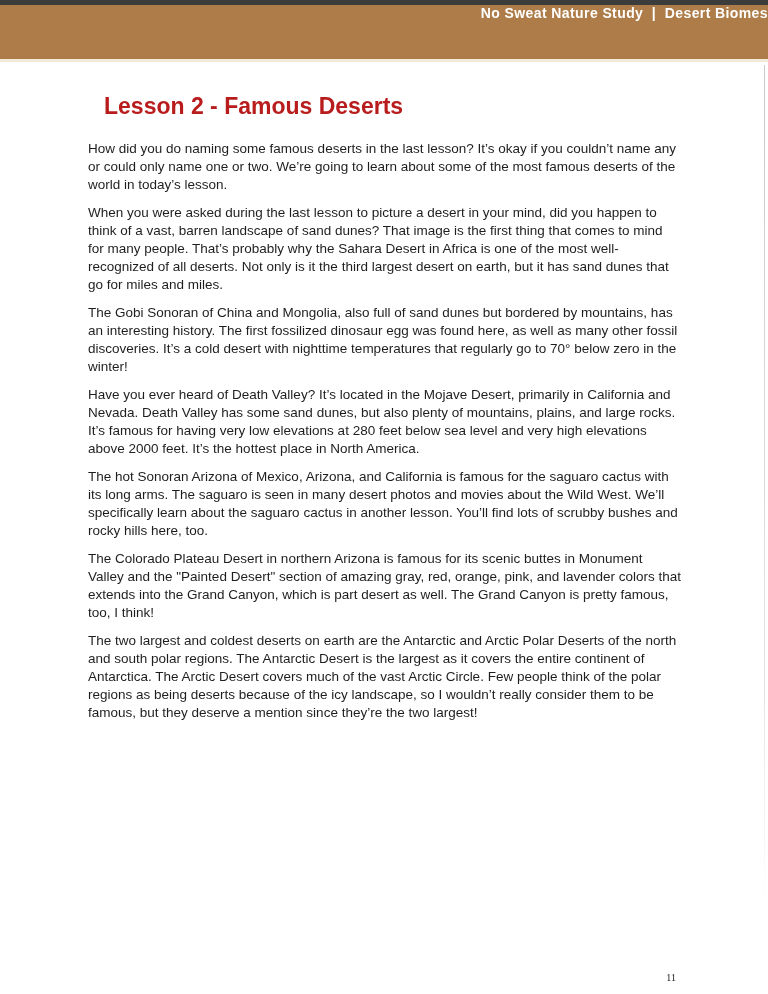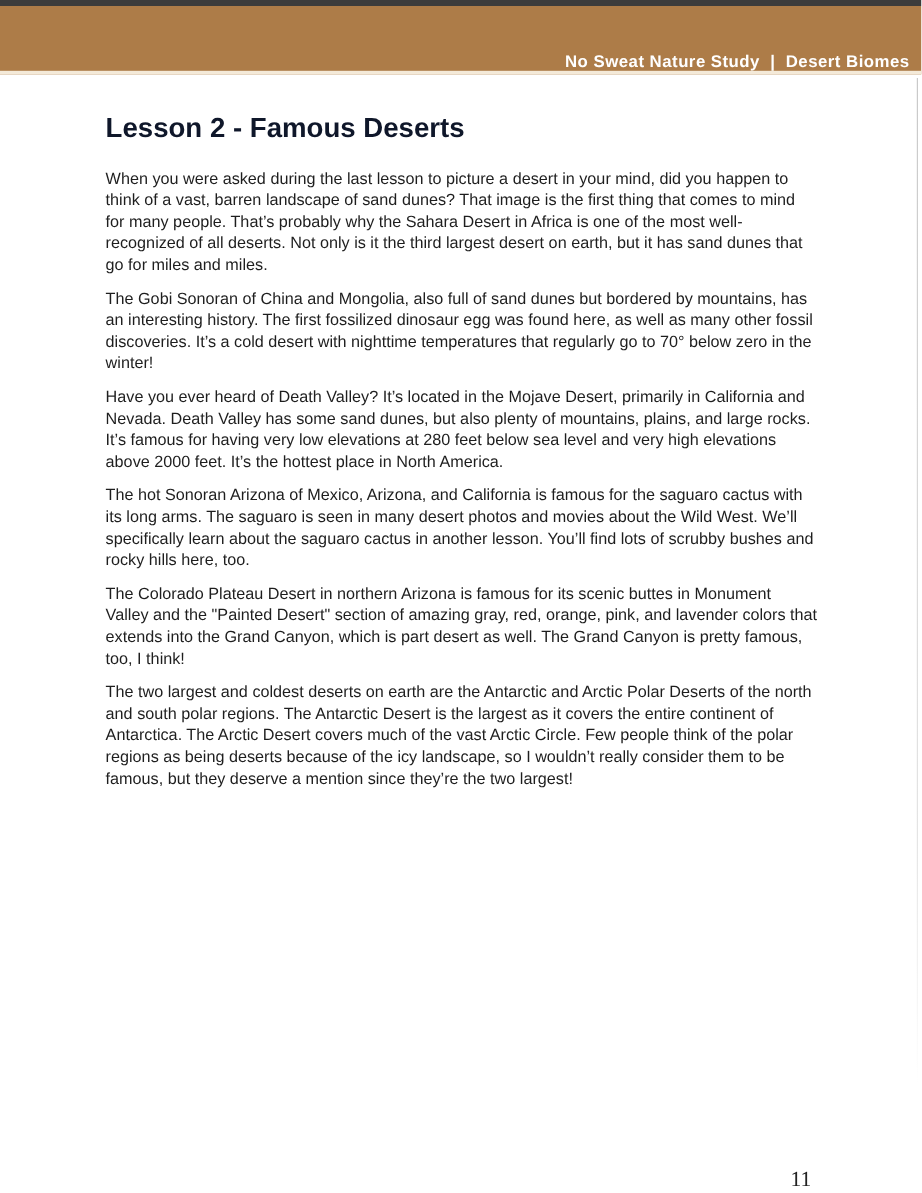--- a/index.html
+++ b/index.html
@@ -18,23 +18,22 @@
     background: var(--top-strip, #3c3c3c);
   }
   .header-bar {
     position: absolute;
     top: 5px; left: 0;
     width: 768px; height: 57px;
     box-sizing: border-box;
     background: var(--header-bar, #ad7c48);
     border-bottom: 3px solid var(--header-underline, #f4ead9);
     display: flex;
-    align-items: flex-end;
+    align-items: flex-start;
     justify-content: flex-end;
-    padding-right: 10px;
   }
   .header-text {
     color: var(--header-text, #ffffff);
     font-weight: bold;
     font-size: 14px;
     letter-spacing: 0.4px;
     white-space: pre;
   }
   .right-edge-line {
     position: absolute;
@@ -44,50 +43,51 @@
   }
   .content {
     position: absolute;
     left: 88px; top: 93px;
     width: 593px;
     color: var(--body-text, #1e1e1e);
   }
   .title {
     font-size: 23px;
     font-weight: bold;
-    color: #0f172a;
-    margin: 0 0 20px 0;
+    color: #b91c1c;
+    margin: 0 0 20px 16px;
     line-height: 27px;
   }
   .para {
     font-size: 13.5px;
     line-height: 18px;
     margin: 0 0 10px 0;
   }
   .para strong { font-weight: normal; }
   .page-number {
     position: absolute;
     right: 92px; top: 972px;
-    font-size: 18px;
+    font-size: 10px;
     color: #222222;
     font-family: Liberation Serif, serif;
   }
 </style>
 </head>
 <body>
 
 <div class="page">
   <div class="top-strip"></div>
   <div class="header-bar">
     <span class="header-text">No Sweat Nature Study  |  Desert Biomes</span>
   </div>
   <div class="right-edge-line"></div>
   <div class="content">
     <h1 class="title">Lesson 2 - Famous Deserts</h1>
     <div id="paragraphs">
+        <p class="para"><span>How did you do naming some famous deserts in the last lesson? It’s okay if you couldn’t name any or could only name one or two. We’re going to learn about some of the most famous deserts of the world in today’s lesson.</span></p>
         <p class="para"><span>When you were asked during the last lesson to picture a desert in your mind, did you happen to think of a vast, barren landscape of sand dunes? That image is the first thing that comes to mind for many people. That’s probably why the </span><strong>Sahara Desert</strong><span> in Africa is one of the most well-recognized of all deserts. Not only is it the third largest desert on earth, but it has sand dunes that go for miles and miles.</span></p>
         <p class="para"><span>The </span><strong>Gobi Sonoran</strong><span> of China and Mongolia, also full of sand dunes but bordered by mountains, has an interesting history. The first fossilized dinosaur egg was found here, as well as many other fossil discoveries. It’s a cold desert with nighttime temperatures that regularly go to 70° below zero in the winter!</span></p>
         <p class="para"><span>Have you ever heard of Death Valley? It’s located in the </span><strong>Mojave Desert</strong><span>, primarily in California and Nevada. Death Valley has some sand dunes, but also plenty of mountains, plains, and large rocks. It’s famous for having very low elevations at 280 feet below sea level and very high elevations above 2000 feet. It’s the hottest place in North America.</span></p>
         <p class="para"><span>The hot </span><strong>Sonoran Arizona</strong><span> of Mexico, Arizona, and California is famous for the saguaro cactus with its long arms. The saguaro is seen in many desert photos and movies about the Wild West. We’ll specifically learn about the saguaro cactus in another lesson. You’ll find lots of scrubby bushes and rocky hills here, too.</span></p>
         <p class="para"><span>The </span><strong>Colorado Plateau Desert</strong><span> in northern Arizona is famous for its scenic buttes in Monument Valley and the "Painted Desert" section of amazing gray, red, orange, pink, and lavender colors that extends into the Grand Canyon, which is part desert as well. The </span><strong>Grand Canyon</strong><span> is pretty famous, too, I think!</span></p>
         <p class="para"><span>The two largest and coldest deserts on earth are the </span><strong>Antarctic</strong><span> and </span><strong>Arctic Polar Deserts</strong><span> of the north and south polar regions. The Antarctic Desert is the largest as it covers the entire continent of Antarctica. The Arctic Desert covers much of the vast Arctic Circle. Few people think of the polar regions as being deserts because of the icy landscape, so I wouldn’t really consider them to be famous, but they deserve a mention since they’re the two largest!</span></p>
       </div>
   </div>
   <div class="page-number">11</div>
 </div>

